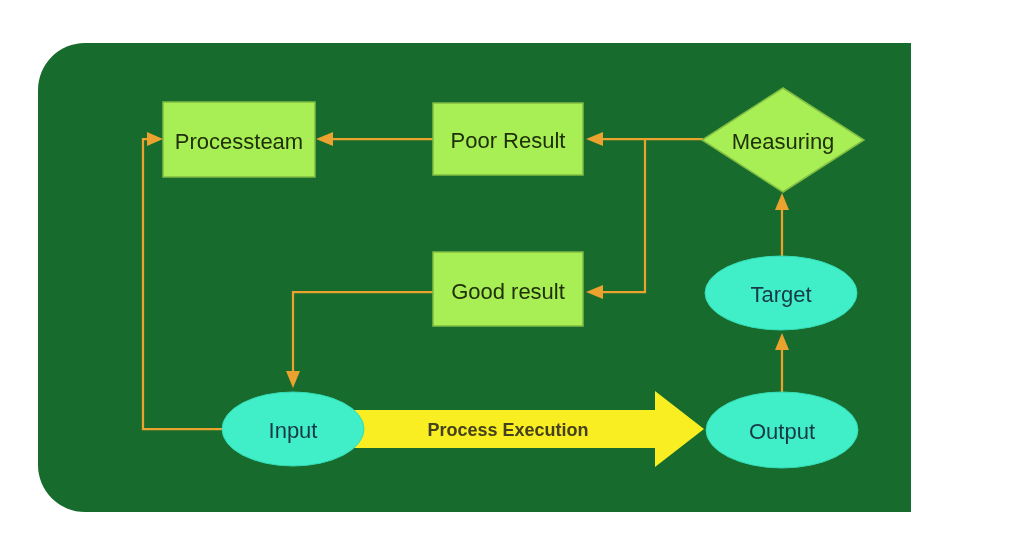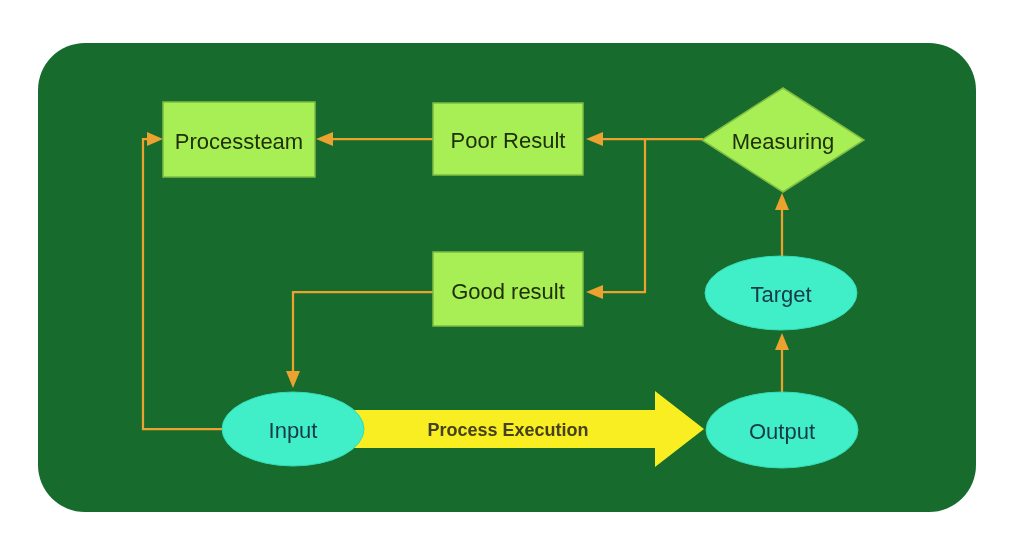--- a/index.html
+++ b/index.html
@@ -3,21 +3,21 @@
 <meta charset="utf-8">
 <style>
   html, body {
     margin: 0;
     padding: 0;
     background: #ffffff;
     font-family: "Liberation Sans", sans-serif;
   }
   .stage {
     position: relative;
-    width: 1024px;
+    width: 911px;
     height: 553px;
     background: #ffffff;
     overflow: hidden;
   }
   svg { display: block; }
   .panel { fill: #166B2D; }
   .node-green {
     fill: #A7EF55;
     stroke: #7FBC41;
     stroke-width: 1.5;

